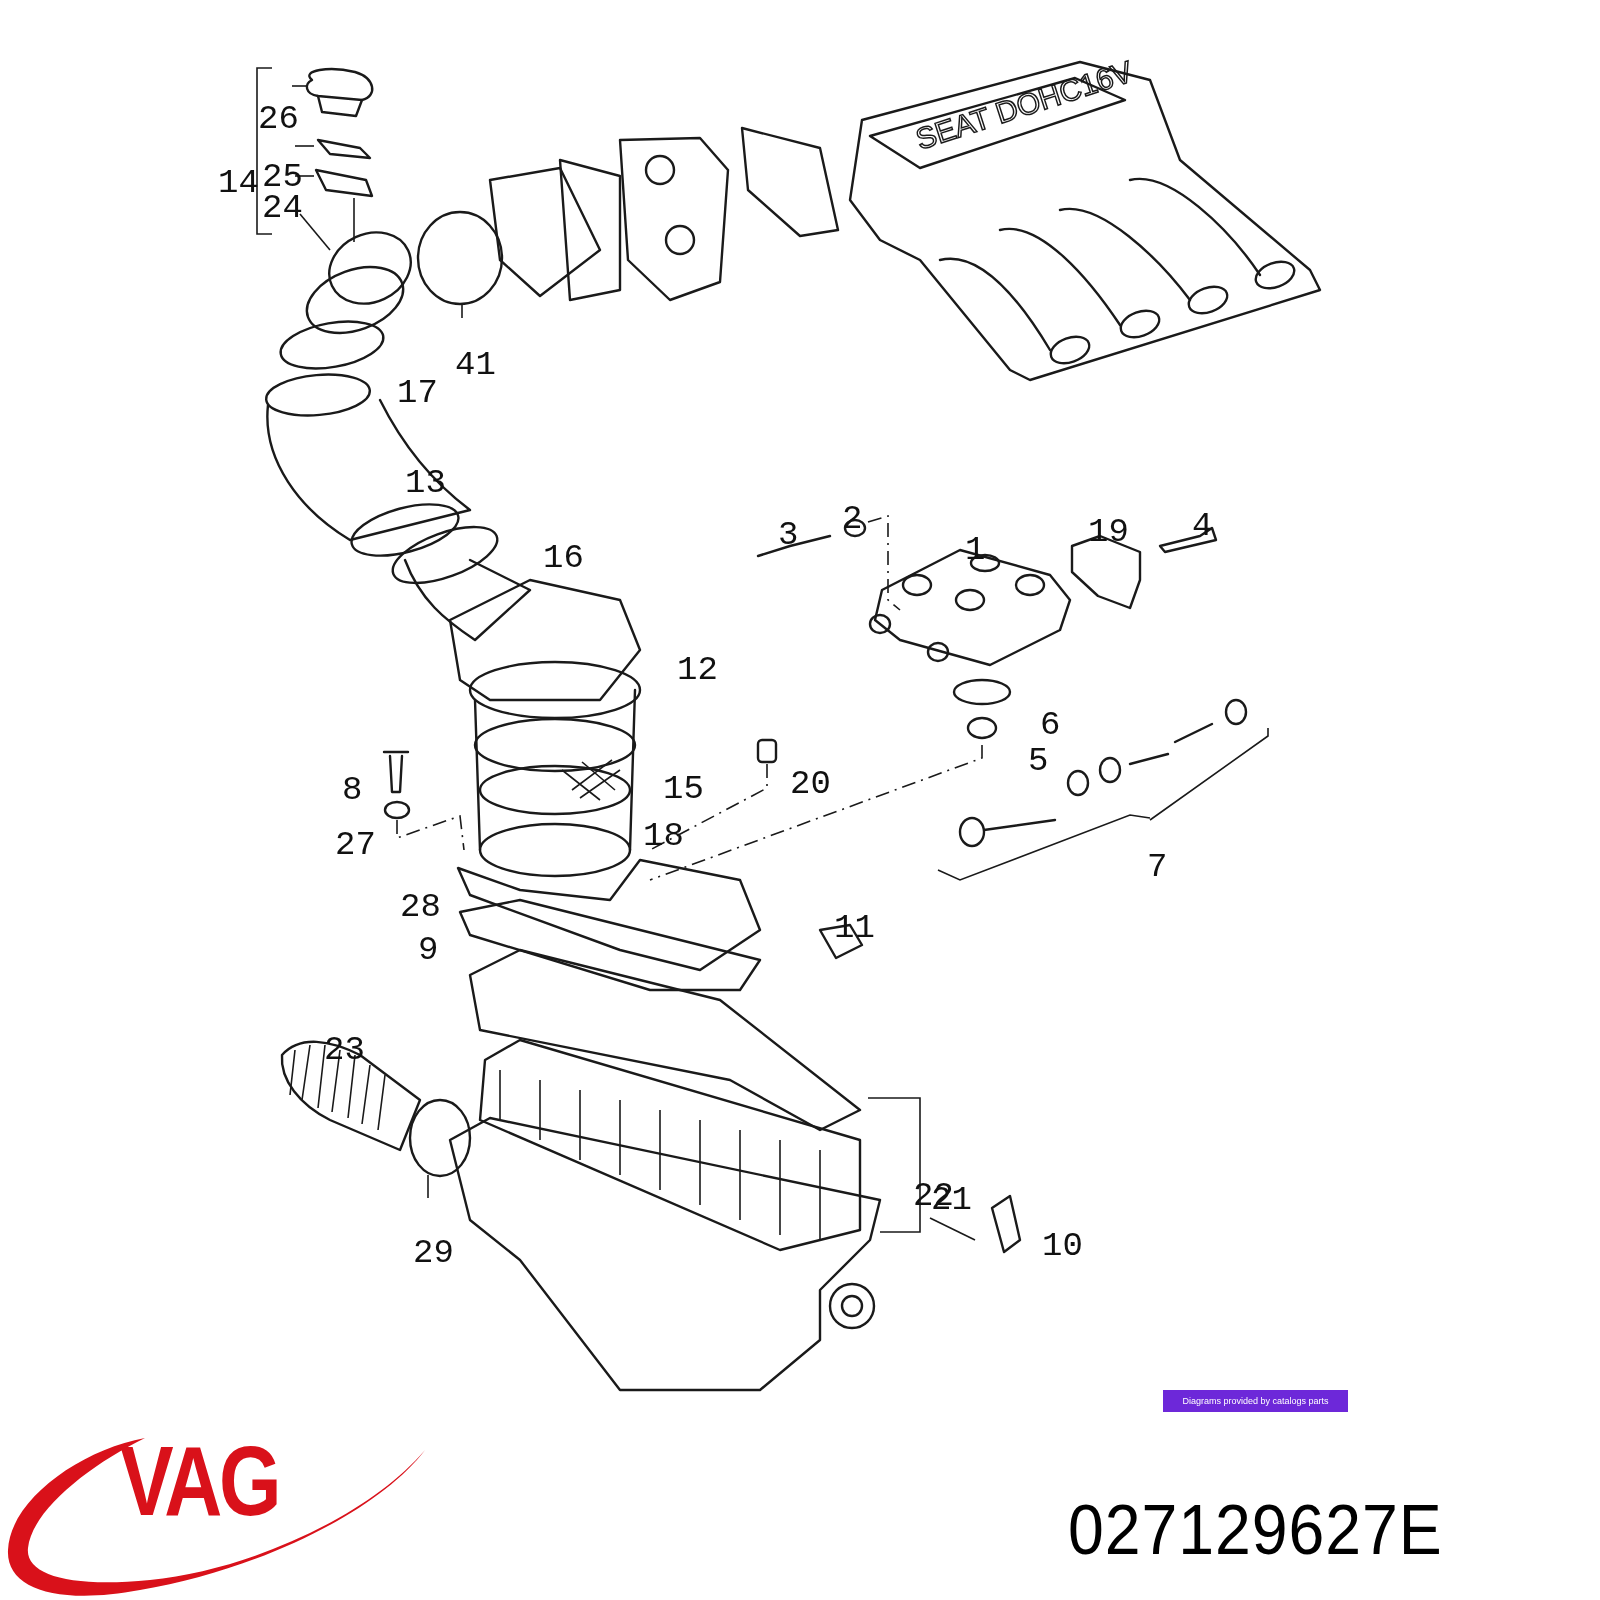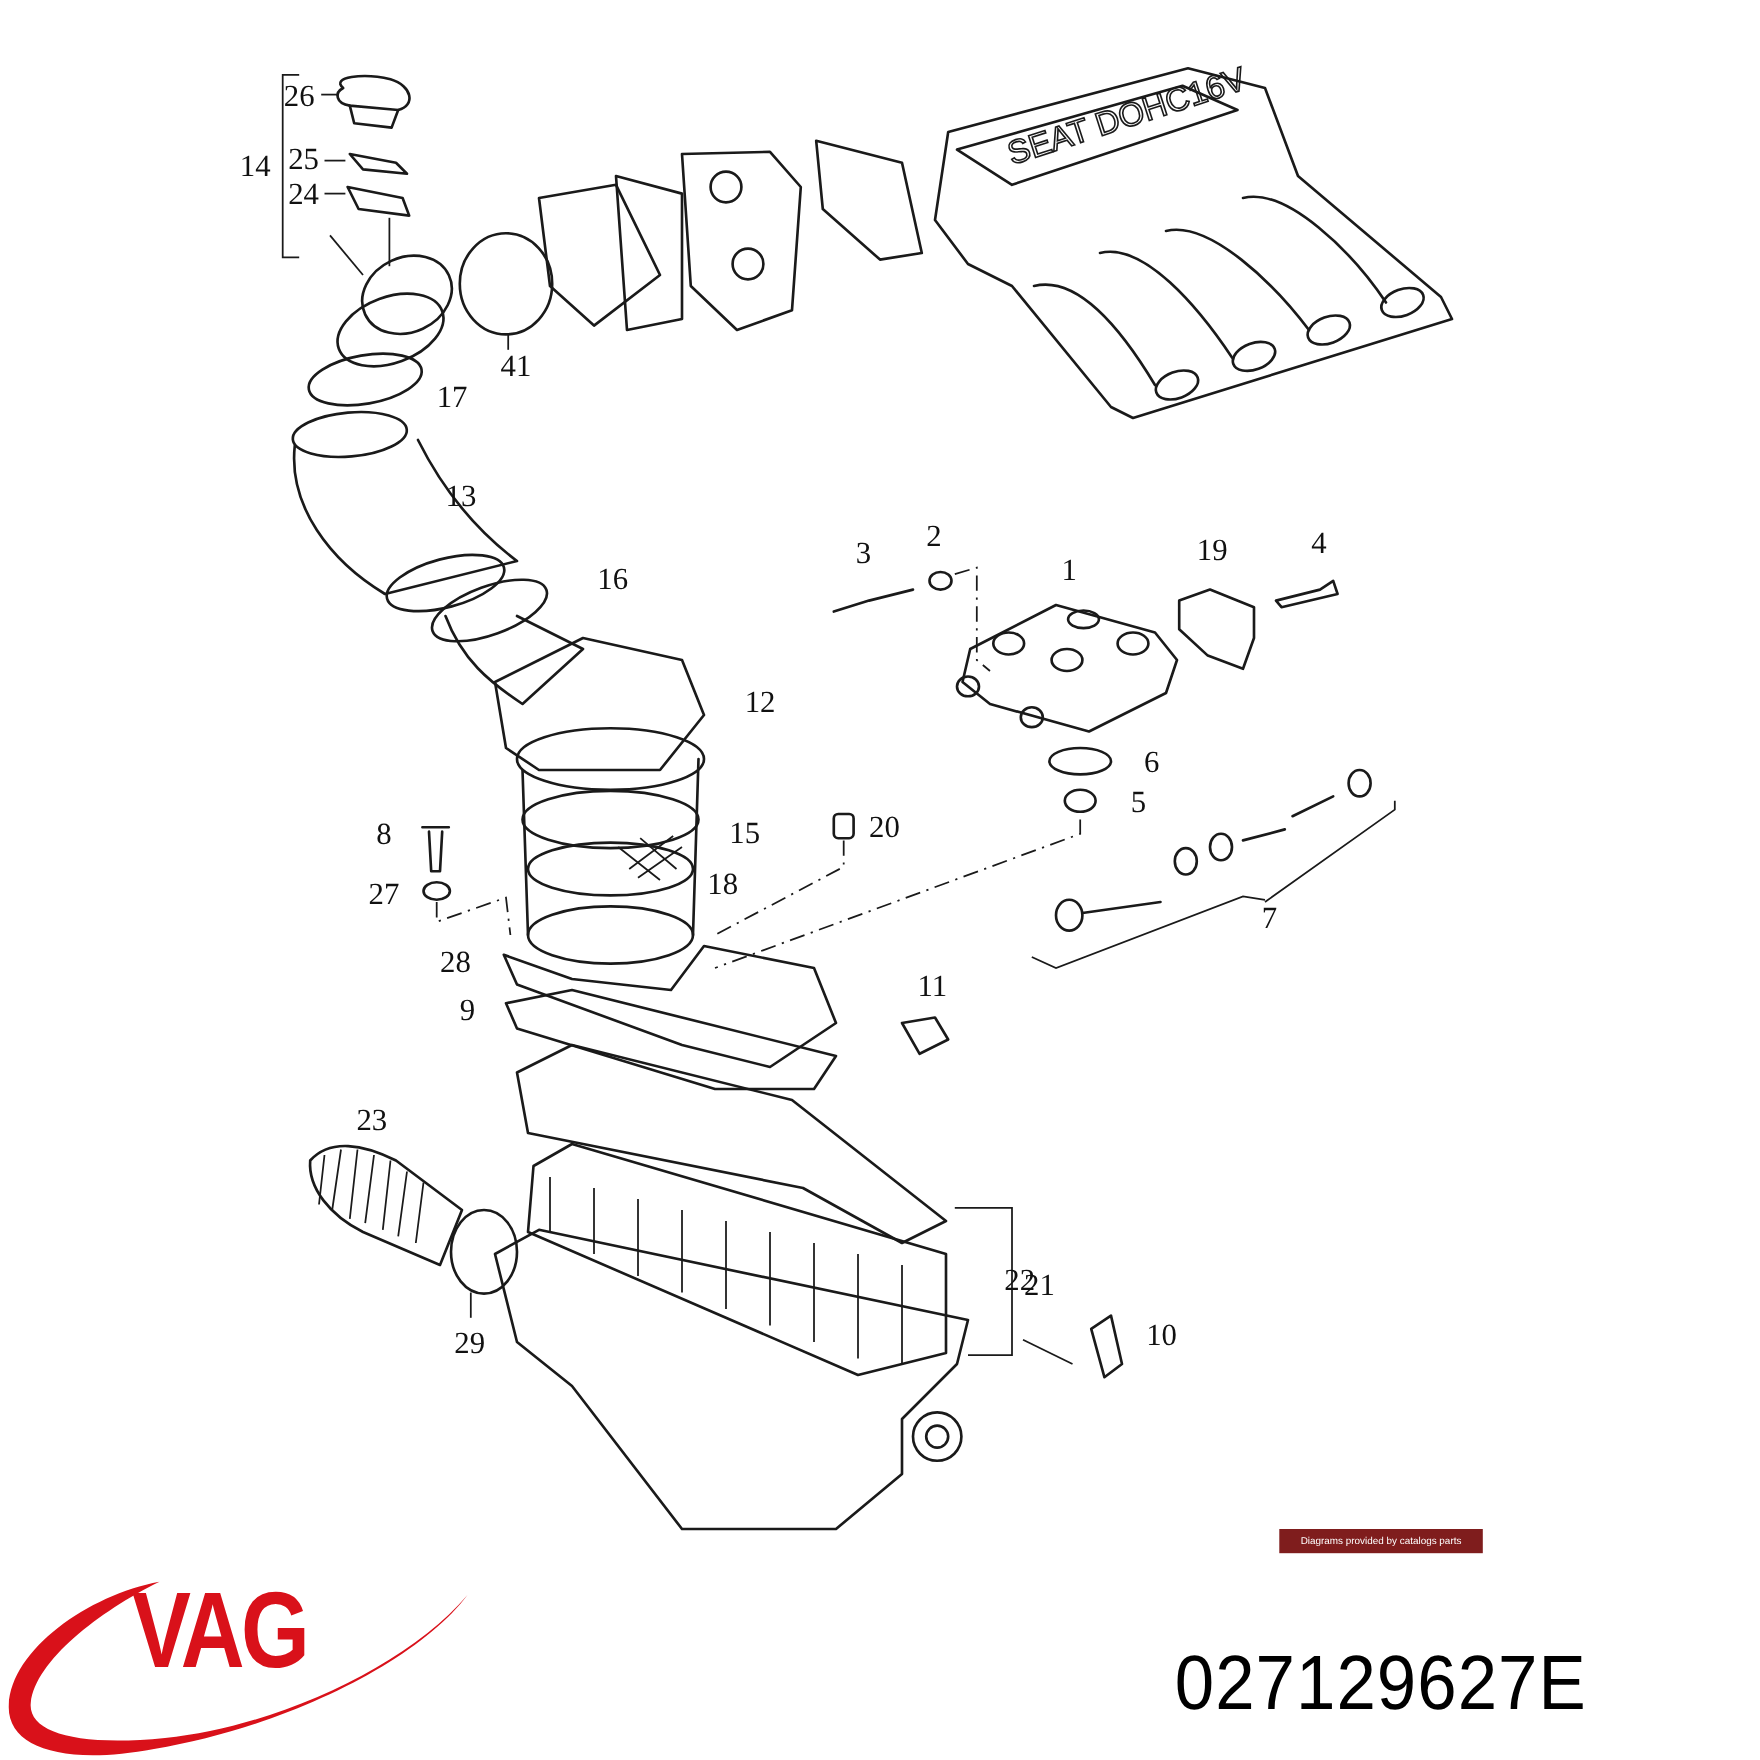--- a/index.html
+++ b/index.html
@@ -1,19 +1,19 @@
 <!DOCTYPE html>
 <html><head>
 <meta charset="utf-8">
 <style>
   html, body { margin:0; padding:0; background:#ffffff; }
   body { width:1600px; height:1600px; position:relative; overflow:hidden; font-family:"Liberation Sans", sans-serif; }
   #diagram { position:absolute; left:0; top:0; width:1600px; height:1600px; }
-  .lbl { position:absolute; font-family:Liberation Serif, serif; font-size:28px; color:#111; line-height:1; }
-  .credit { position:absolute; left:1163px; top:1390px; width:185px; height:22px; background:#7f1d1d; color:#fff; font-size:9px; line-height:22px; text-align:center; font-family:"Liberation Sans", sans-serif; }
+  .lbl { position:absolute; font-family:Liberation Mono, monospace; font-size:34px; color:#111; line-height:1;margin-top:28px; }
+  .credit { position:absolute; left:1163px; top:1390px; width:185px; height:22px; background:#6d28d9; color:#fff; font-size:9px; line-height:22px; text-align:center; font-family:"Liberation Sans", sans-serif; }
   .brand { position:absolute; left:120px; top:1425px; font-size:98px; font-weight:bold; color:#d9111a; letter-spacing:-4px; font-family:"Liberation Sans", sans-serif; transform:scaleX(0.82); transform-origin:left top; }
   .partno { position:absolute; left:1068px; top:1490px; font-size:70px; color:#000; font-family:"Liberation Sans", sans-serif; transform:scaleX(0.92); transform-origin:left top; letter-spacing:1px; }
   svg .ln { fill:none; stroke:#1a1a1a; stroke-width:2.4; stroke-linecap:round; stroke-linejoin:round; }
   svg .thin { fill:none; stroke:#1a1a1a; stroke-width:1.6; }
   svg .dash { fill:none; stroke:#1a1a1a; stroke-width:1.6; stroke-dasharray:14 6 2 6; }
 </style>
 </head>
 <body>
 
 <svg id="diagram" viewBox="0 0 1600 1600" xmlns="http://www.w3.org/2000/svg">

